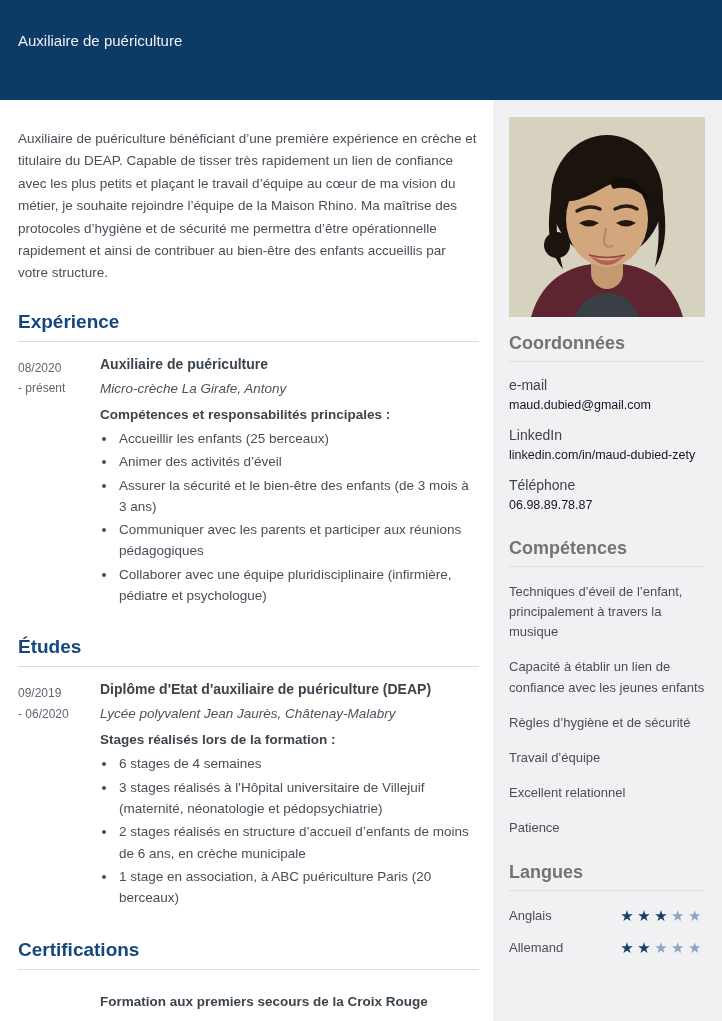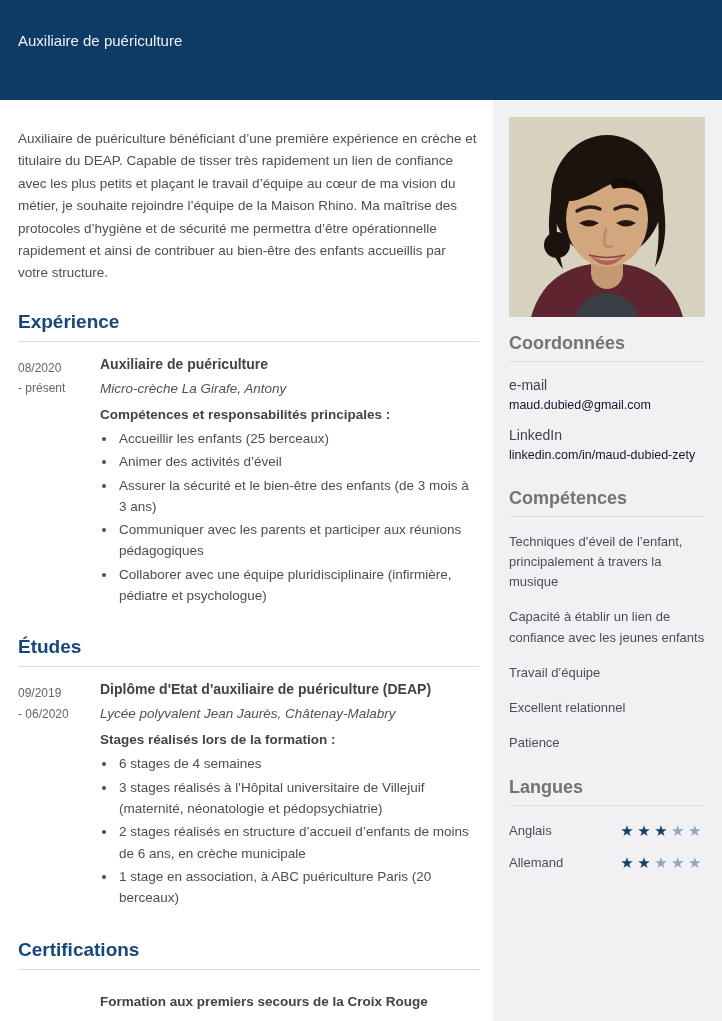--- a/index.html
+++ b/index.html
@@ -161,25 +161,30 @@
       <h2 class="side-heading first">Coordonnées</h2>
       <hr class="side-rule">
       <div class="contact-group">
         <p class="contact-label">e-mail</p>
         <p class="contact-value">maud.dubied@gmail.com</p>
       </div>
       <div class="contact-group">
         <p class="contact-label">LinkedIn</p>
         <p class="contact-value">linkedin.com/in/maud-dubied-zety</p>
       </div>
+      <div class="contact-group">
+        <p class="contact-label">Téléphone</p>
+        <p class="contact-value">06.98.89.78.87</p>
+      </div>
 
       <h2 class="side-heading" style="margin-top:26px;">Compétences</h2>
       <hr class="side-rule">
       <p class="skill-item">Techniques d’éveil de l’enfant, principalement à travers la musique</p>
       <p class="skill-item">Capacité à établir un lien de confiance avec les jeunes enfants</p>
+      <p class="skill-item">Règles d’hygiène et de sécurité</p>
       <p class="skill-item">Travail d’équipe</p>
       <p class="skill-item">Excellent relationnel</p>
       <p class="skill-item">Patience</p>
 
       <h2 class="side-heading" style="margin-top:24px;">Langues</h2>
       <hr class="side-rule">
       <div class="lang-row">
         <span class="lang-label">Anglais</span>
         <span class="stars"><span class="star filled">★</span><span class="star filled">★</span><span class="star filled">★</span><span class="star empty">★</span><span class="star empty">★</span></span>
       </div>

